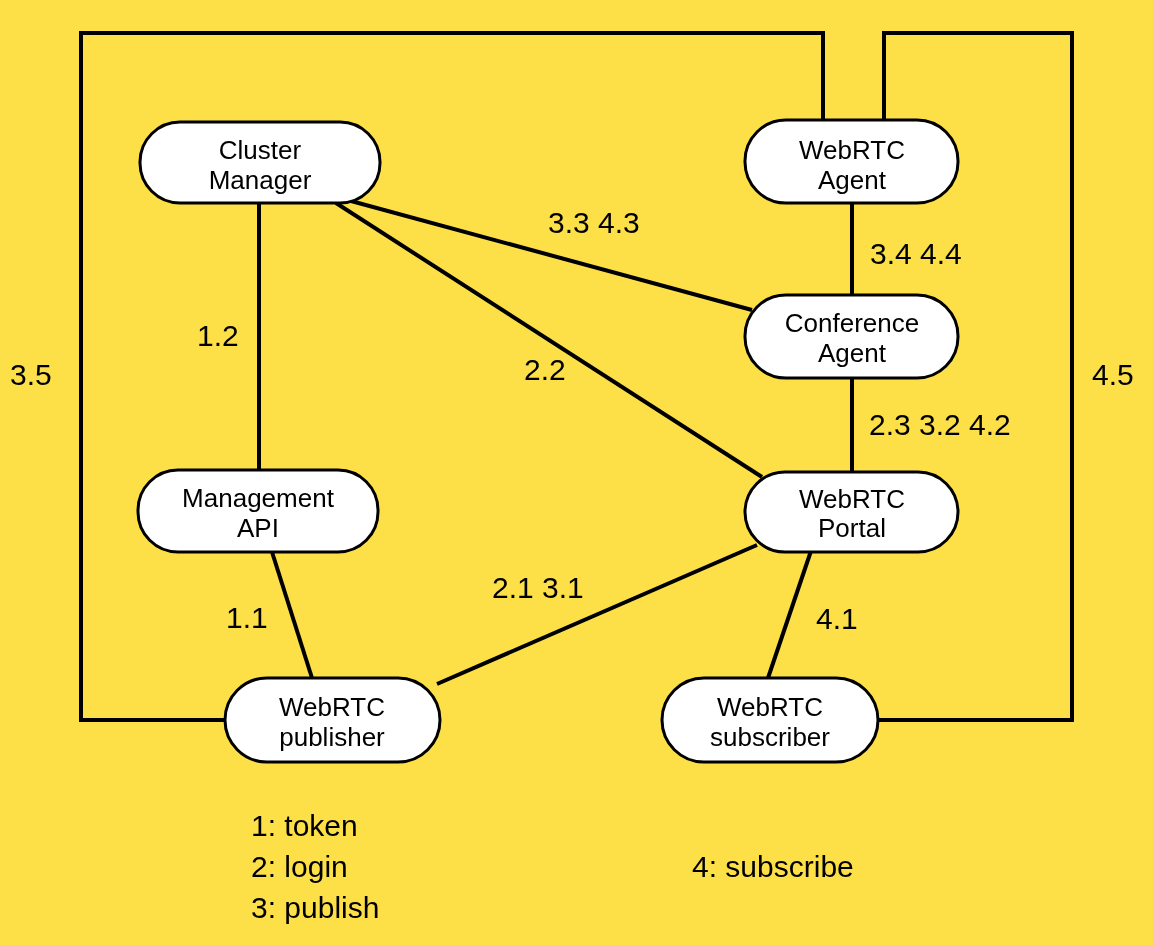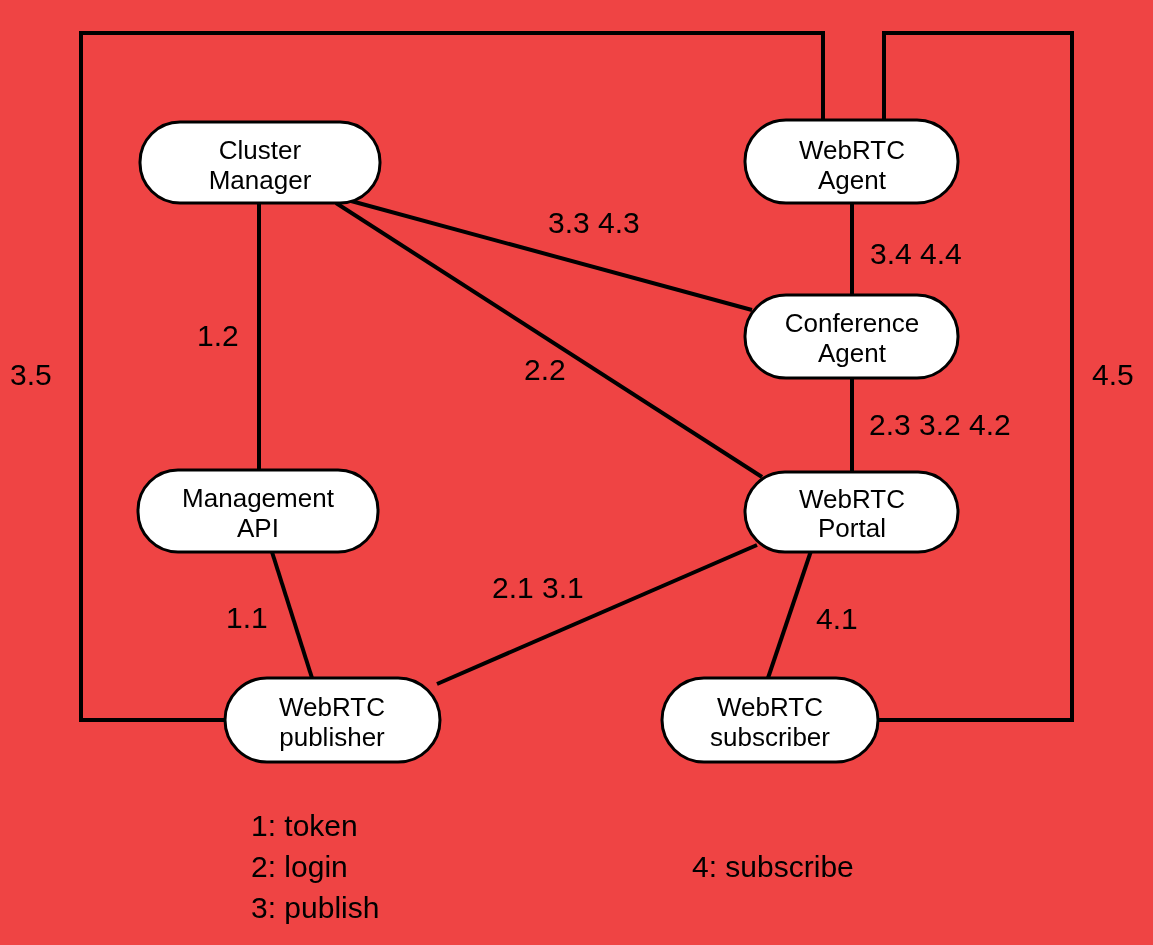--- a/index.html
+++ b/index.html
@@ -4,21 +4,21 @@
 <style>
   html, body {
     margin: 0;
     padding: 0;
     background: #ffffff;
   }
   #canvas {
     position: relative;
     width: 1153px;
     height: 945px;
-    background: #ef4444;
+    background: #fde047;
     font-family: "Liberation Sans", sans-serif;
     overflow: hidden;
   }
   #diagram-svg {
     position: absolute;
     left: 0;
     top: 0;
     width: 1153px;
     height: 945px;
   }

